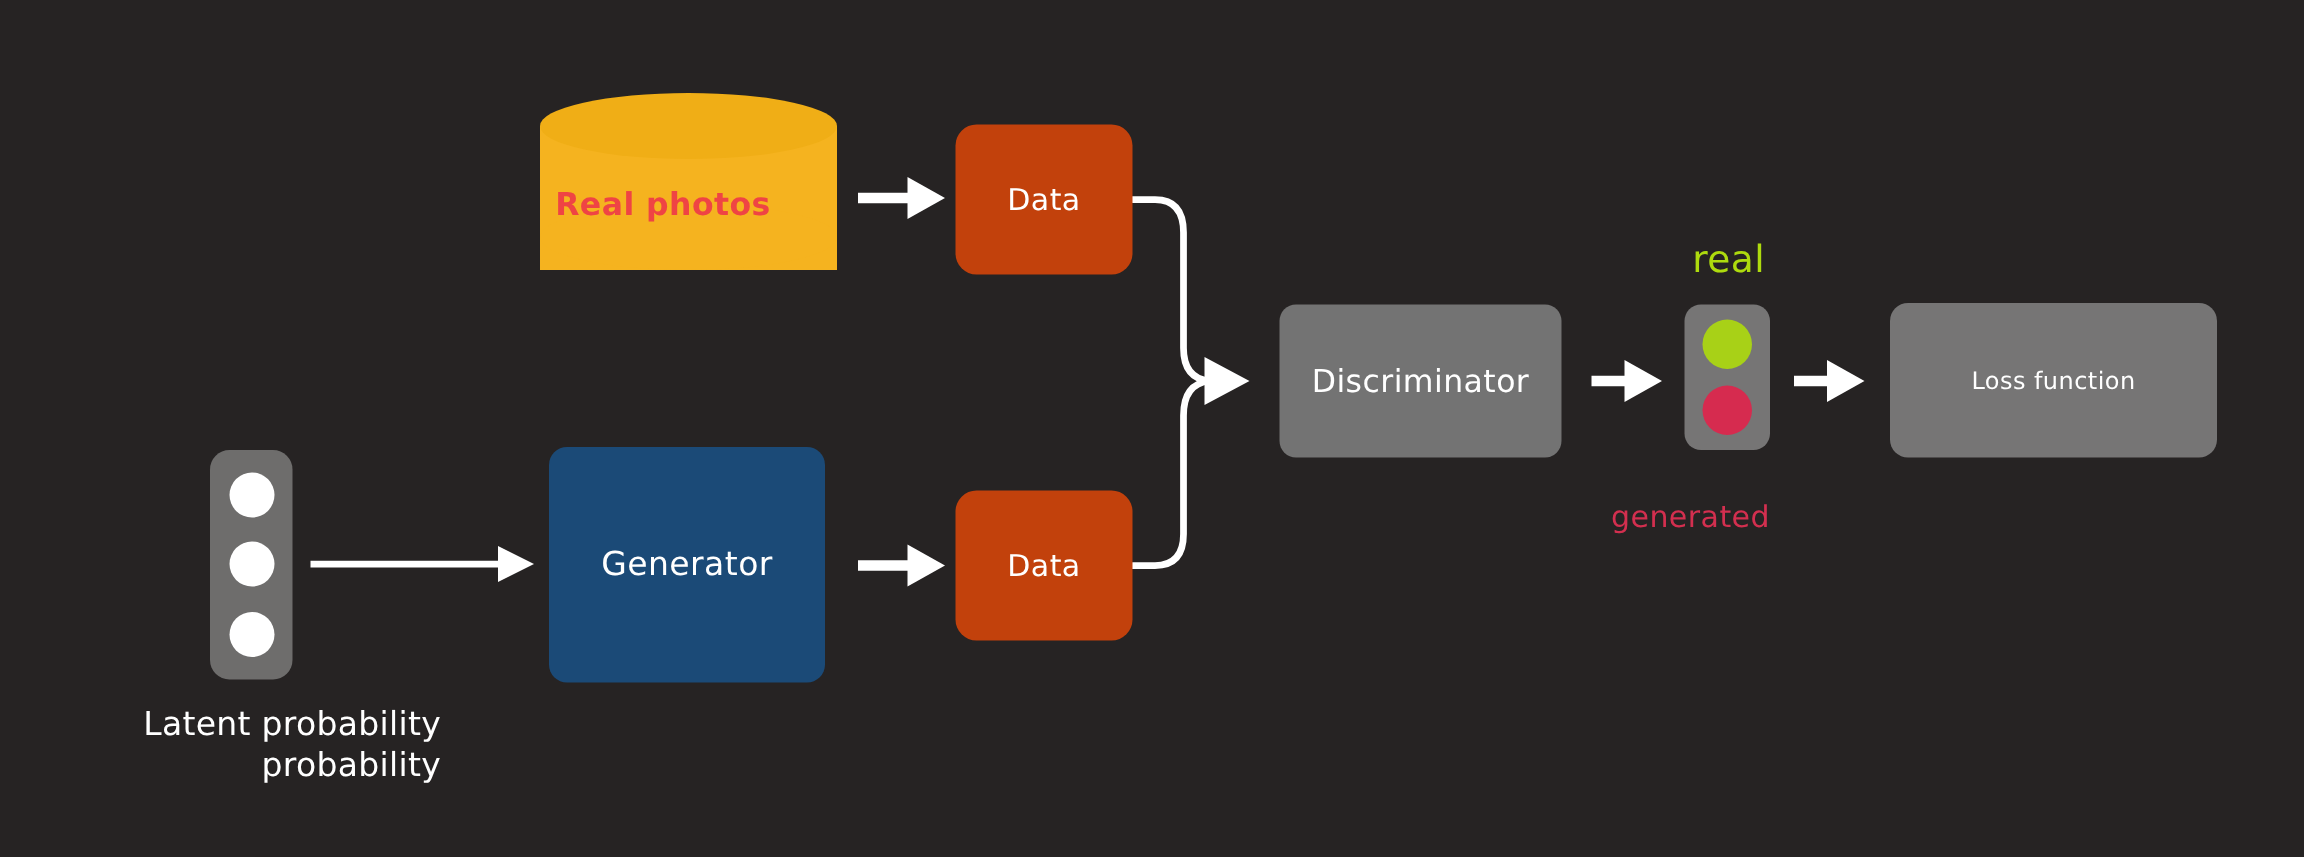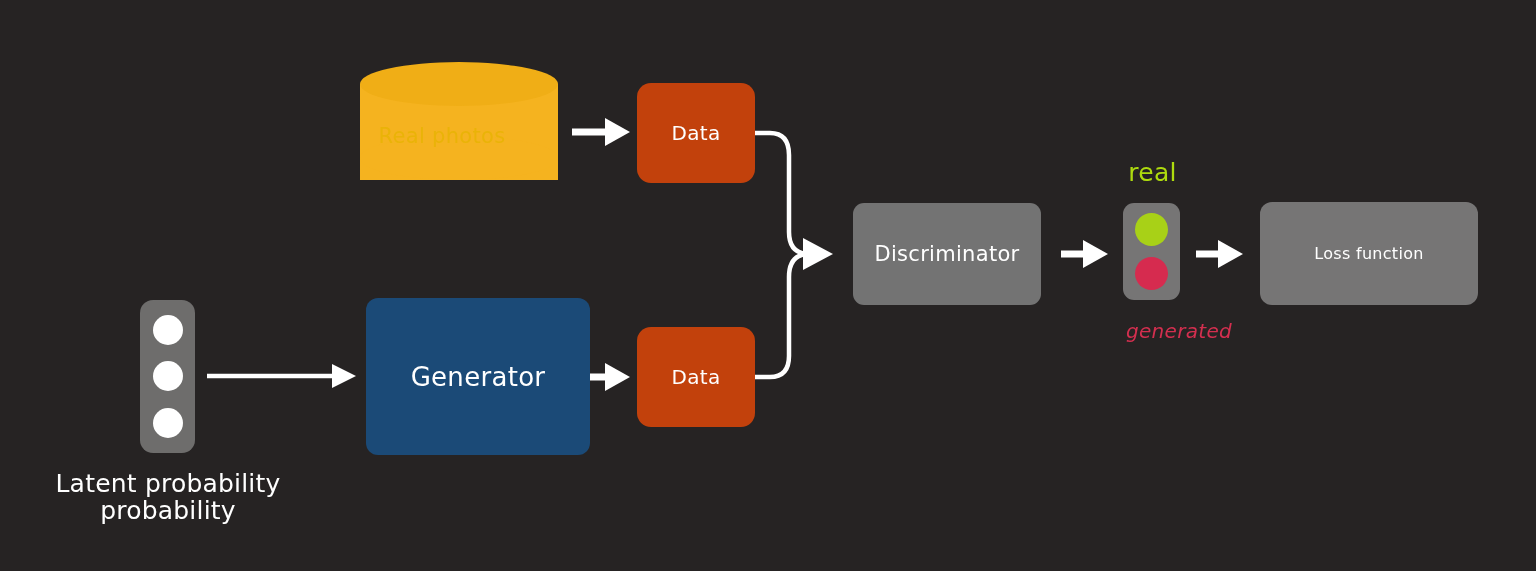--- a/index.html
+++ b/index.html
@@ -44,24 +44,24 @@
     width: 30px;
     height: 30px;
     border-radius: 50%;
     background: #ffffff;
   }
   #latent-caption {
     position: absolute;
     left: 42px;
     top: 470px;
     width: 252px;
-    font-size: 25px;
+    font-size: 22px;
     line-height: 27px;
     color: #ffffff;
-    text-align: center;
+    text-align: right;
     letter-spacing: .2px;
   }
 
   
   #cylinder {
     position: absolute;
     left: 360px;
     top: 62px;
     width: 198px;
     height: 140px;
@@ -94,36 +94,37 @@
   }
   #cylinder .cyl-label {
     position: absolute;
     left: 0;
     top: 0;
     width: 164px;
     height: 140px;
     display: flex;
     align-items: center;
     justify-content: center;
-    color: #eab308;
+    color: #ef4444;
     font-size: 21px;
     letter-spacing: .3px;
     padding-top: 8px;
     box-sizing: border-box;
+    font-weight: bold;
   }
 
   
   #generator {
     left: 366px;
     top: 298px;
-    width: 224px;
+    width: 184px;
     height: 157px;
     background: #1b4a77;
     border-radius: 12px;
-    font-size: 26px;
+    font-size: 22px;
     letter-spacing: .3px;
     text-align: right;
   }
 
   
   .data-box {
     width: 118px;
     height: 100px;
     background: #c2410c;
     border-radius: 14px;
@@ -170,27 +171,26 @@
     top: 158px;
     width: 115px;
     text-align: center;
     color: #aedb0e;
     font-size: 25px;
     letter-spacing: .3px;
   }
   #label-generated {
     position: absolute;
     left: 1074px;
-    top: 319px;
+    top: 332px;
     width: 158px;
-    text-align: right;
+    text-align: left;
     color: #d32f4f;
     font-size: 20px;
     letter-spacing: .3px;
-    font-style: italic;
   }
 
   
   #loss-function {
     left: 1260px;
     top: 202px;
     width: 218px;
     height: 103px;
     background: #767575;
     border-radius: 12px;

